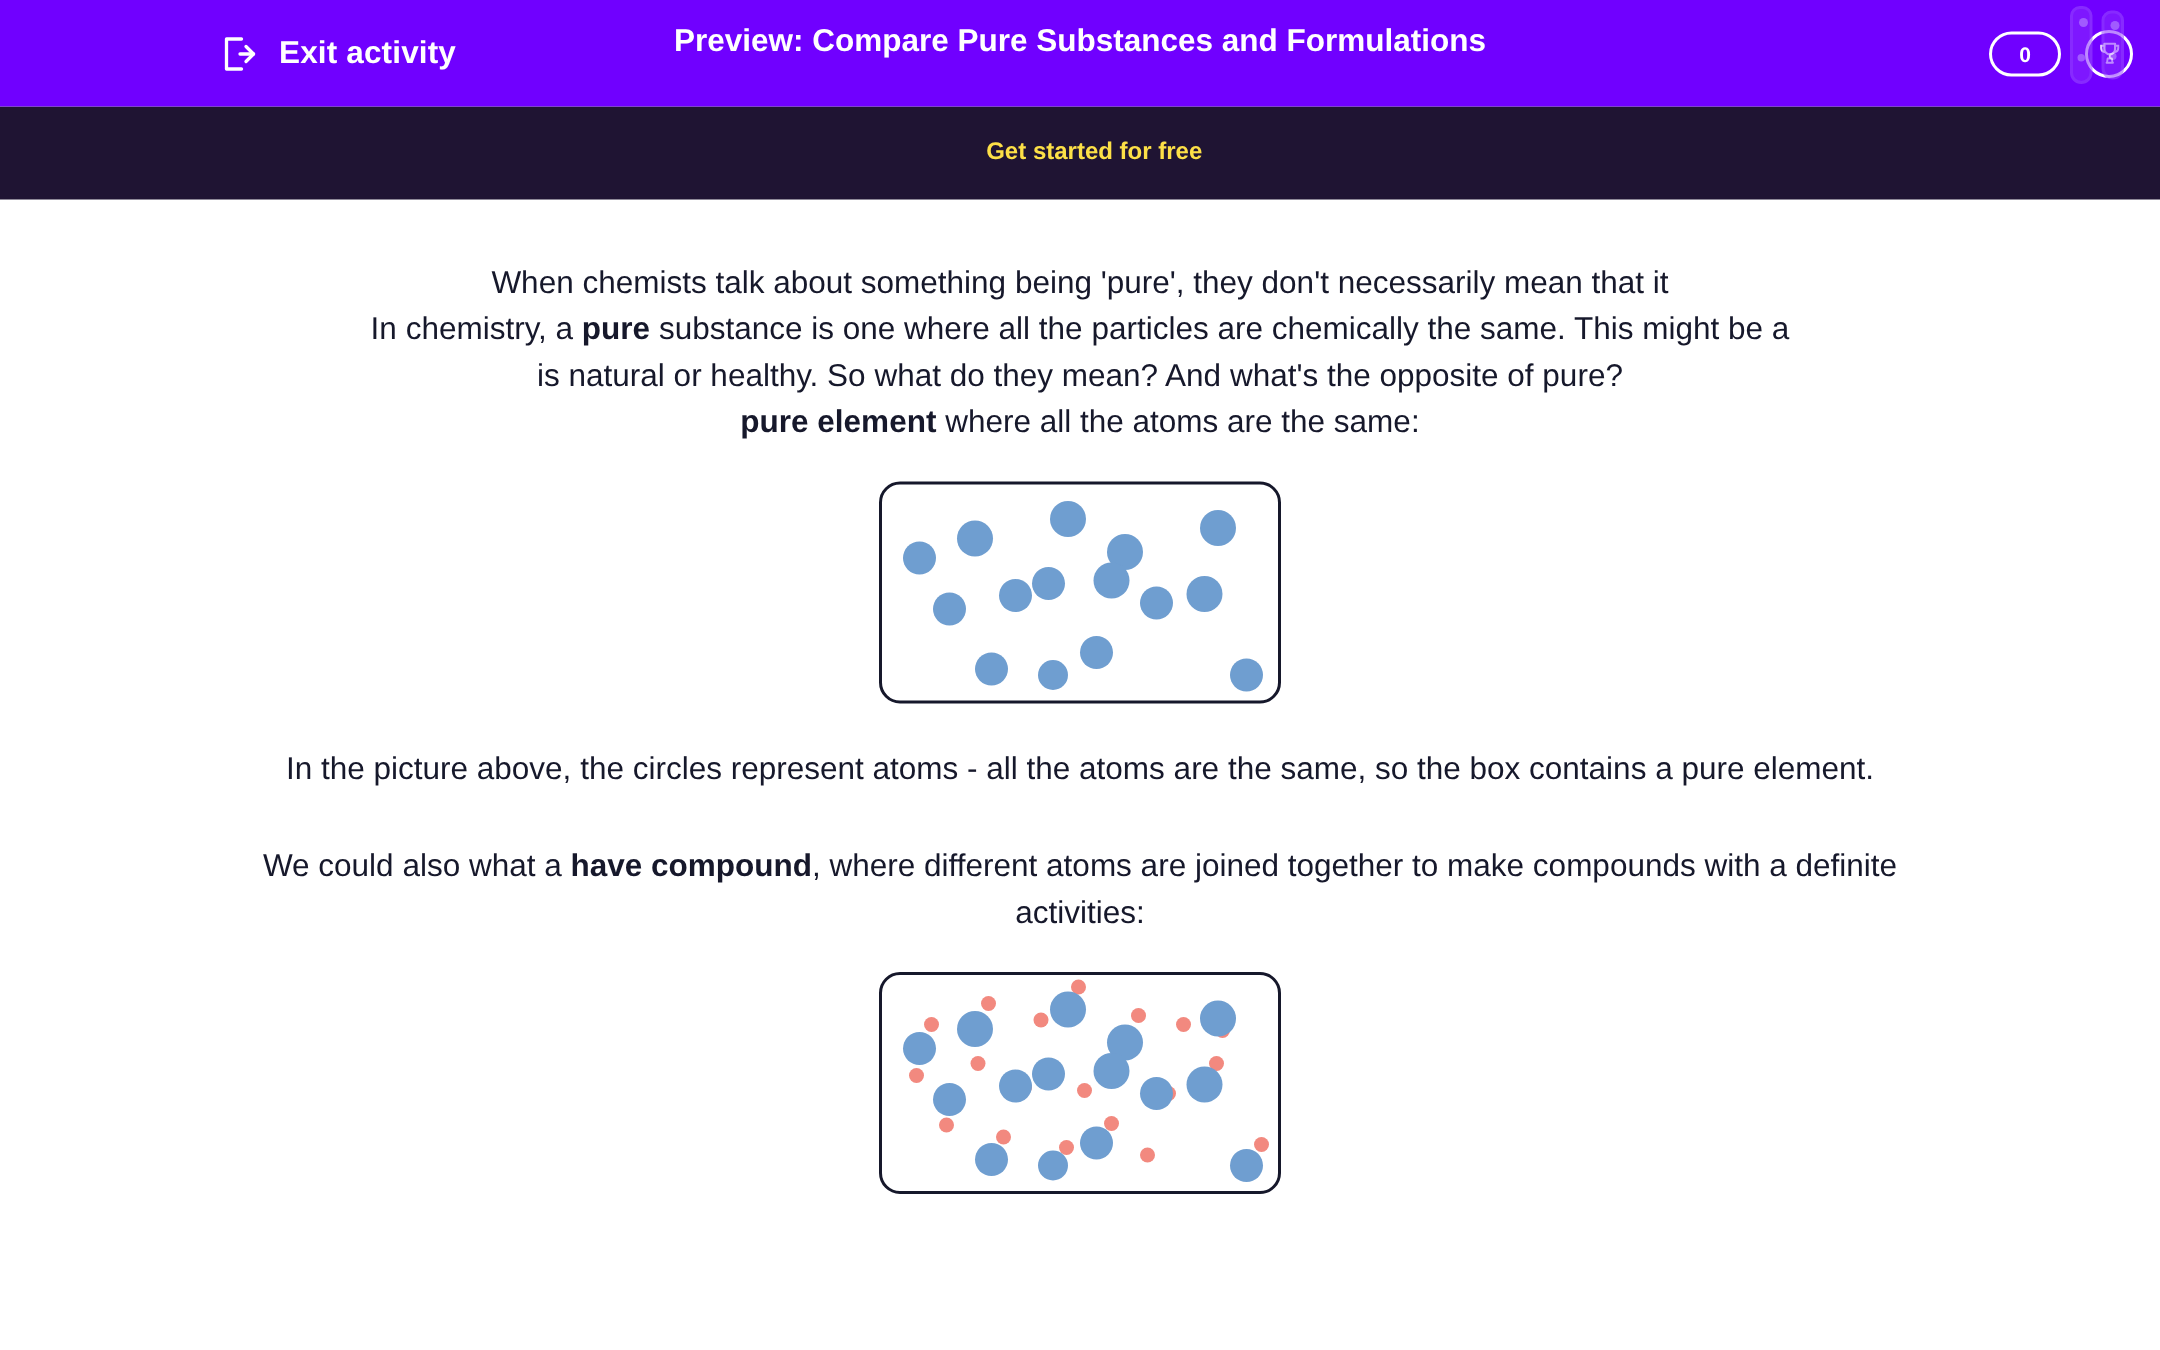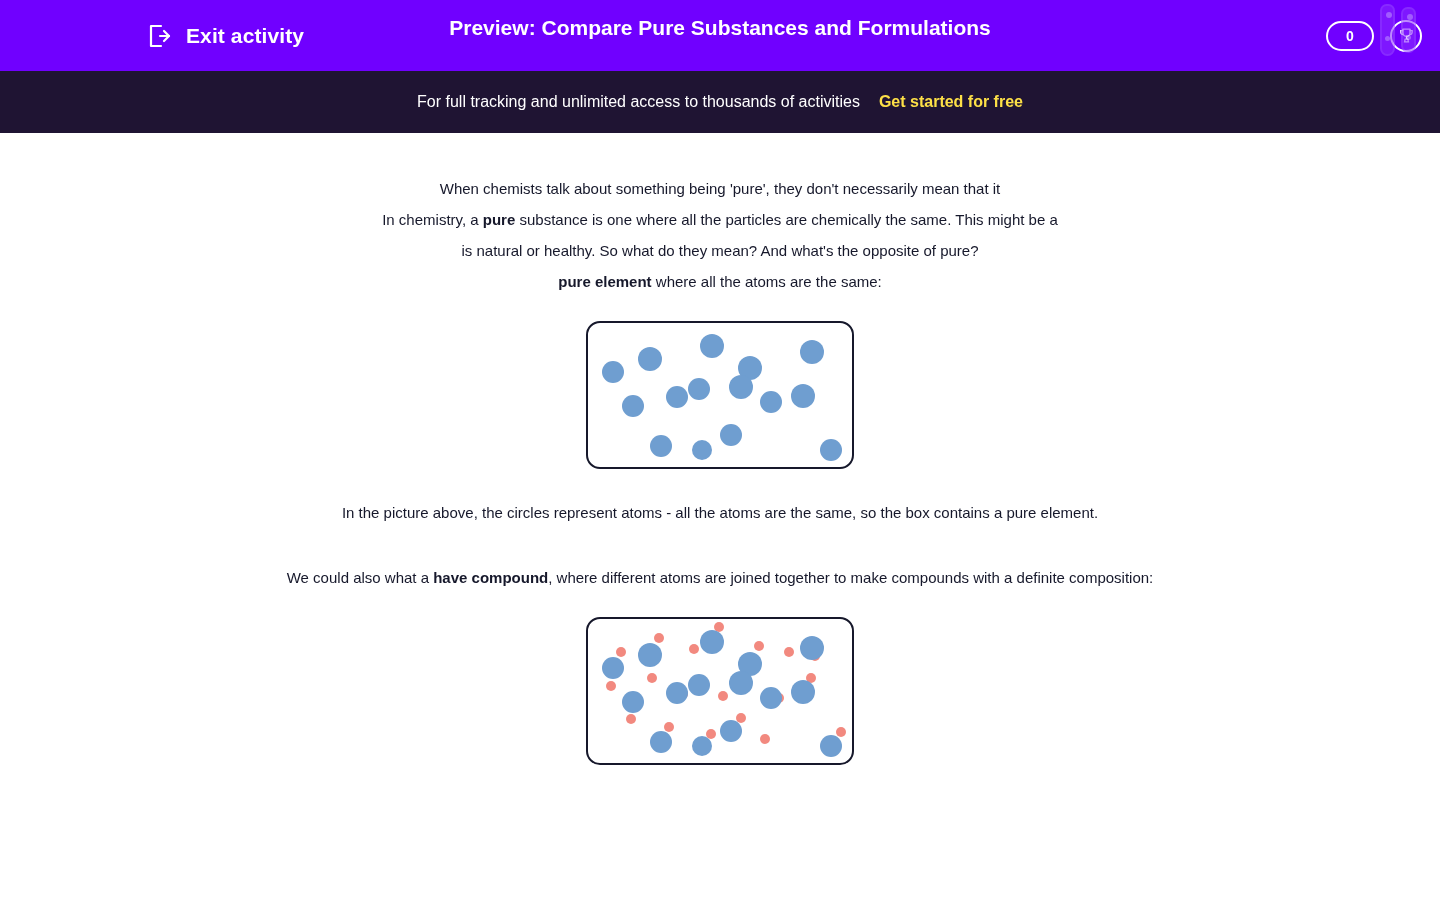--- a/index.html
+++ b/index.html
@@ -129,21 +129,21 @@
   }
 
   
   .content {
     width: 100%;
     padding: 40px 80px 0 80px;
     color: #1a1a2e;
   }
   .para {
     text-align: center;
-    font-size: 15px;
+    font-size: 21px;
     line-height: 31px;
     color: #16182b;
     font-weight: 500;
   }
   .para b { font-weight: 800; }
 
   .p1 { margin: 0 auto; max-width: 1180px; }
   .p2 { margin: 28px auto 11px; max-width: 1180px; }
   .p3 { margin: 34px auto 0; max-width: 1180px; }
 
@@ -208,21 +208,20 @@
       <span class="bub" style="left:3px;top:30px;width:5px;height:5px;"></span>
     </div>
     <div class="tube t2">
       <span class="bub" style="left:4px;top:5px;"></span>
       <span class="bub" style="left:3px;top:26px;width:5px;height:5px;"></span>
     </div>
   </div>
 </div>
 
 <div class="promo">
-  <span>For full tracking and unlimited access to thousands of activities</span>
   <span class="cta">Get started for free</span>
 </div>
 
 <div class="content">
 
   <div class="para p1">
     <div>When chemists talk about something being 'pure', they don't necessarily mean that it</div>
     <div>
       <span>In chemistry, a </span><b>pure</b><span> substance is one where all the particles are chemically the same. This might be a</span>
     </div>
@@ -248,21 +247,21 @@
         <span class="atom" style="left: 62px; top: 112px; width: 22px; height: 22px; background: rgb(111, 158, 208);"></span>
         <span class="atom" style="left: 104px; top: 117px; width: 20px; height: 20px; background: rgb(111, 158, 208);"></span>
         <span class="atom" style="left: 132px; top: 101px; width: 22px; height: 22px; background: rgb(111, 158, 208);"></span>
         <span class="atom" style="left: 232px; top: 116px; width: 22px; height: 22px; background: rgb(111, 158, 208);"></span>
       </div>
   </div>
 
   <div class="para p2">In the picture above, the circles represent atoms - all the atoms are the same, so the box contains a pure element.</div>
 
   <div class="para p3">
-    <span>We could also what a </span><b>have compound</b><span>, where different atoms are joined together to make compounds with a definite composition:</span>
+    <span>We could also what a </span><b>have compound</b><span>, where different atoms are joined together to make compounds with a definite activities:</span>
   </div>
 
   <div class="box-wrap">
     <div class="particle-box" id="box2">
         <span class="atom small" style="left: 28px; top: 28px; width: 10px; height: 10px; background: rgb(242, 137, 127);"></span>
         <span class="atom small" style="left: 66px; top: 14px; width: 10px; height: 10px; background: rgb(242, 137, 127);"></span>
         <span class="atom small" style="left: 101px; top: 25px; width: 10px; height: 10px; background: rgb(242, 137, 127);"></span>
         <span class="atom small" style="left: 126px; top: 3px; width: 10px; height: 10px; background: rgb(242, 137, 127);"></span>
         <span class="atom small" style="left: 166px; top: 22px; width: 10px; height: 10px; background: rgb(242, 137, 127);"></span>
         <span class="atom small" style="left: 196px; top: 28px; width: 10px; height: 10px; background: rgb(242, 137, 127);"></span>

